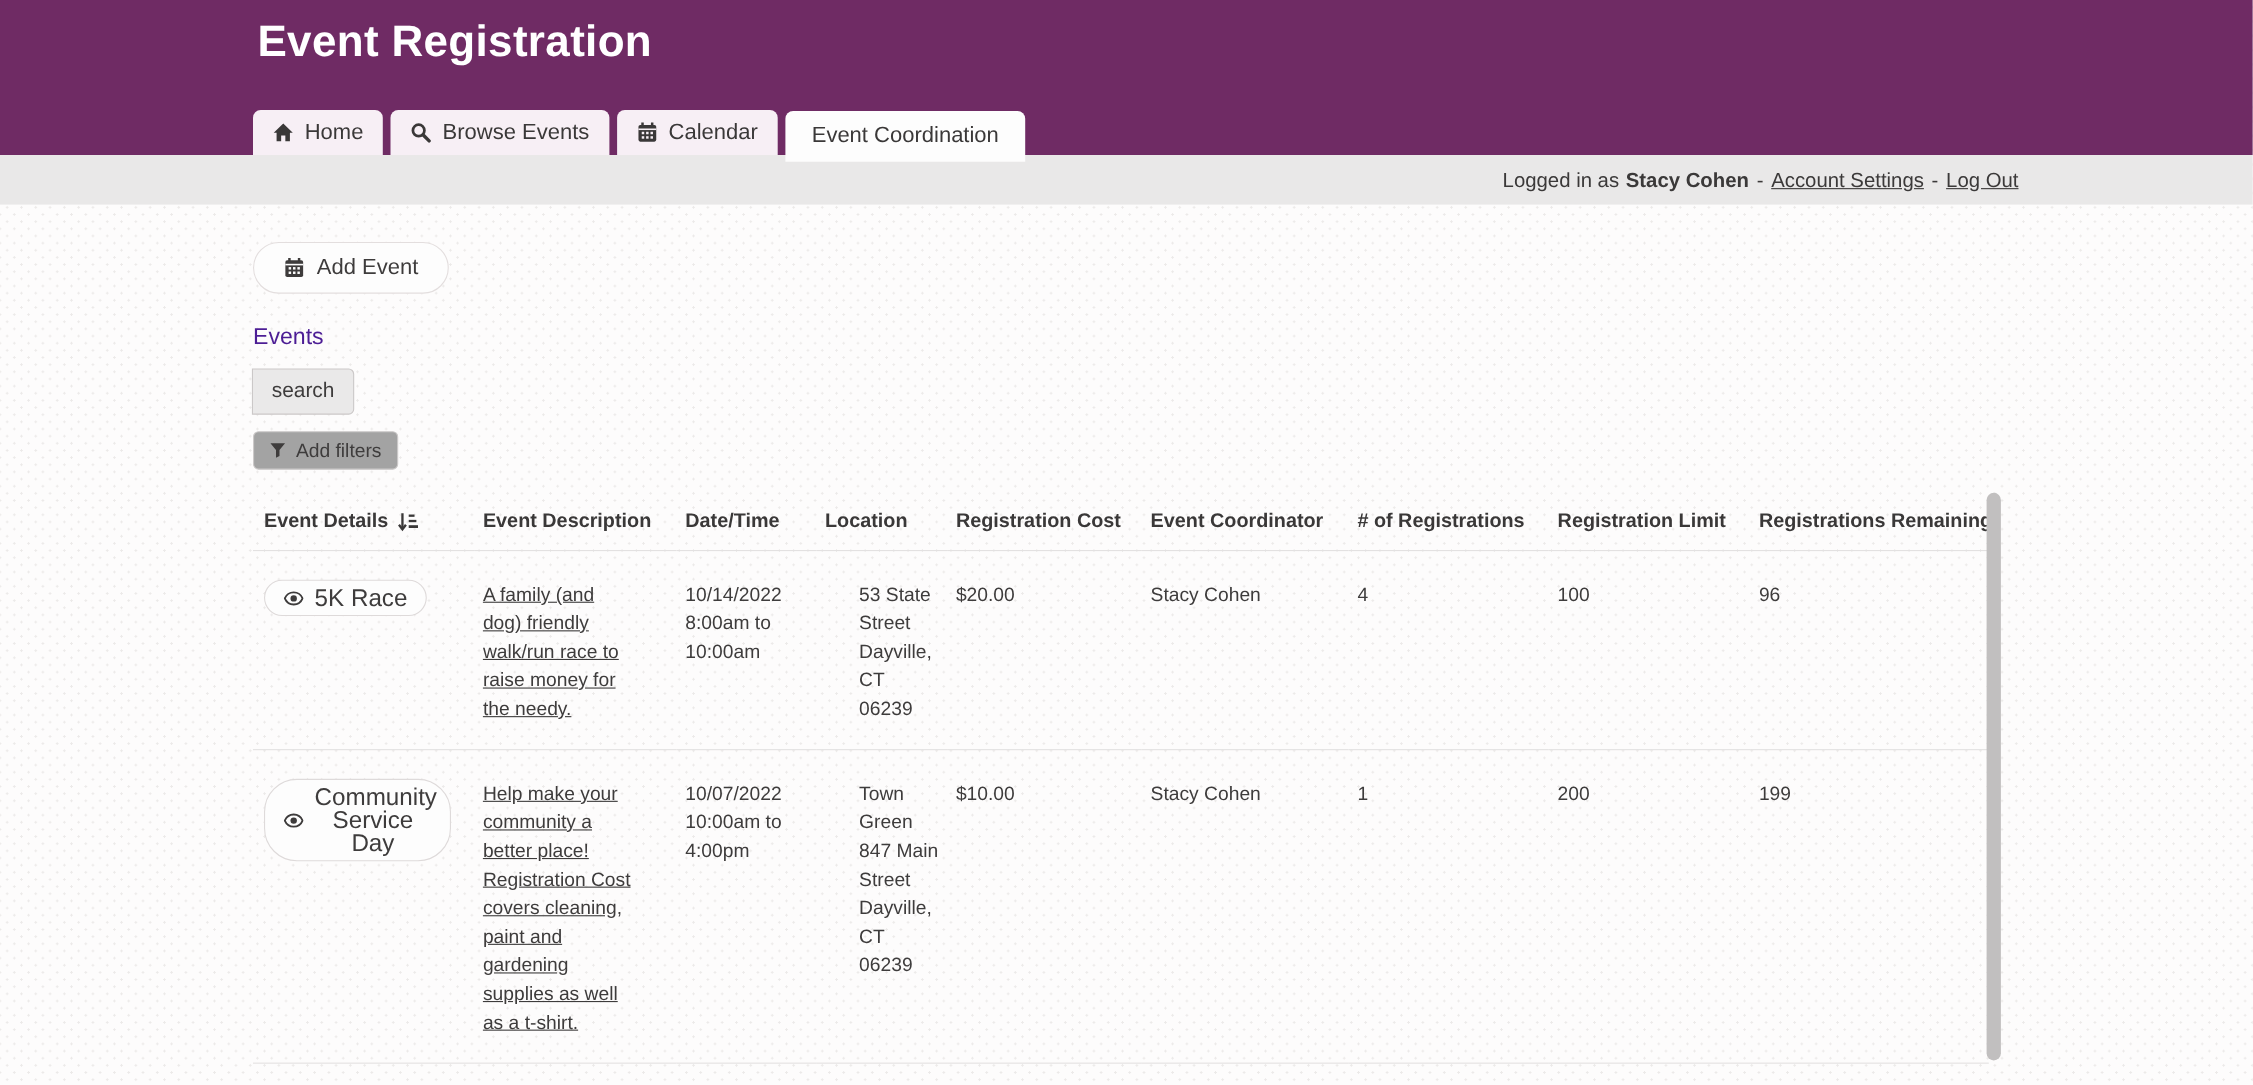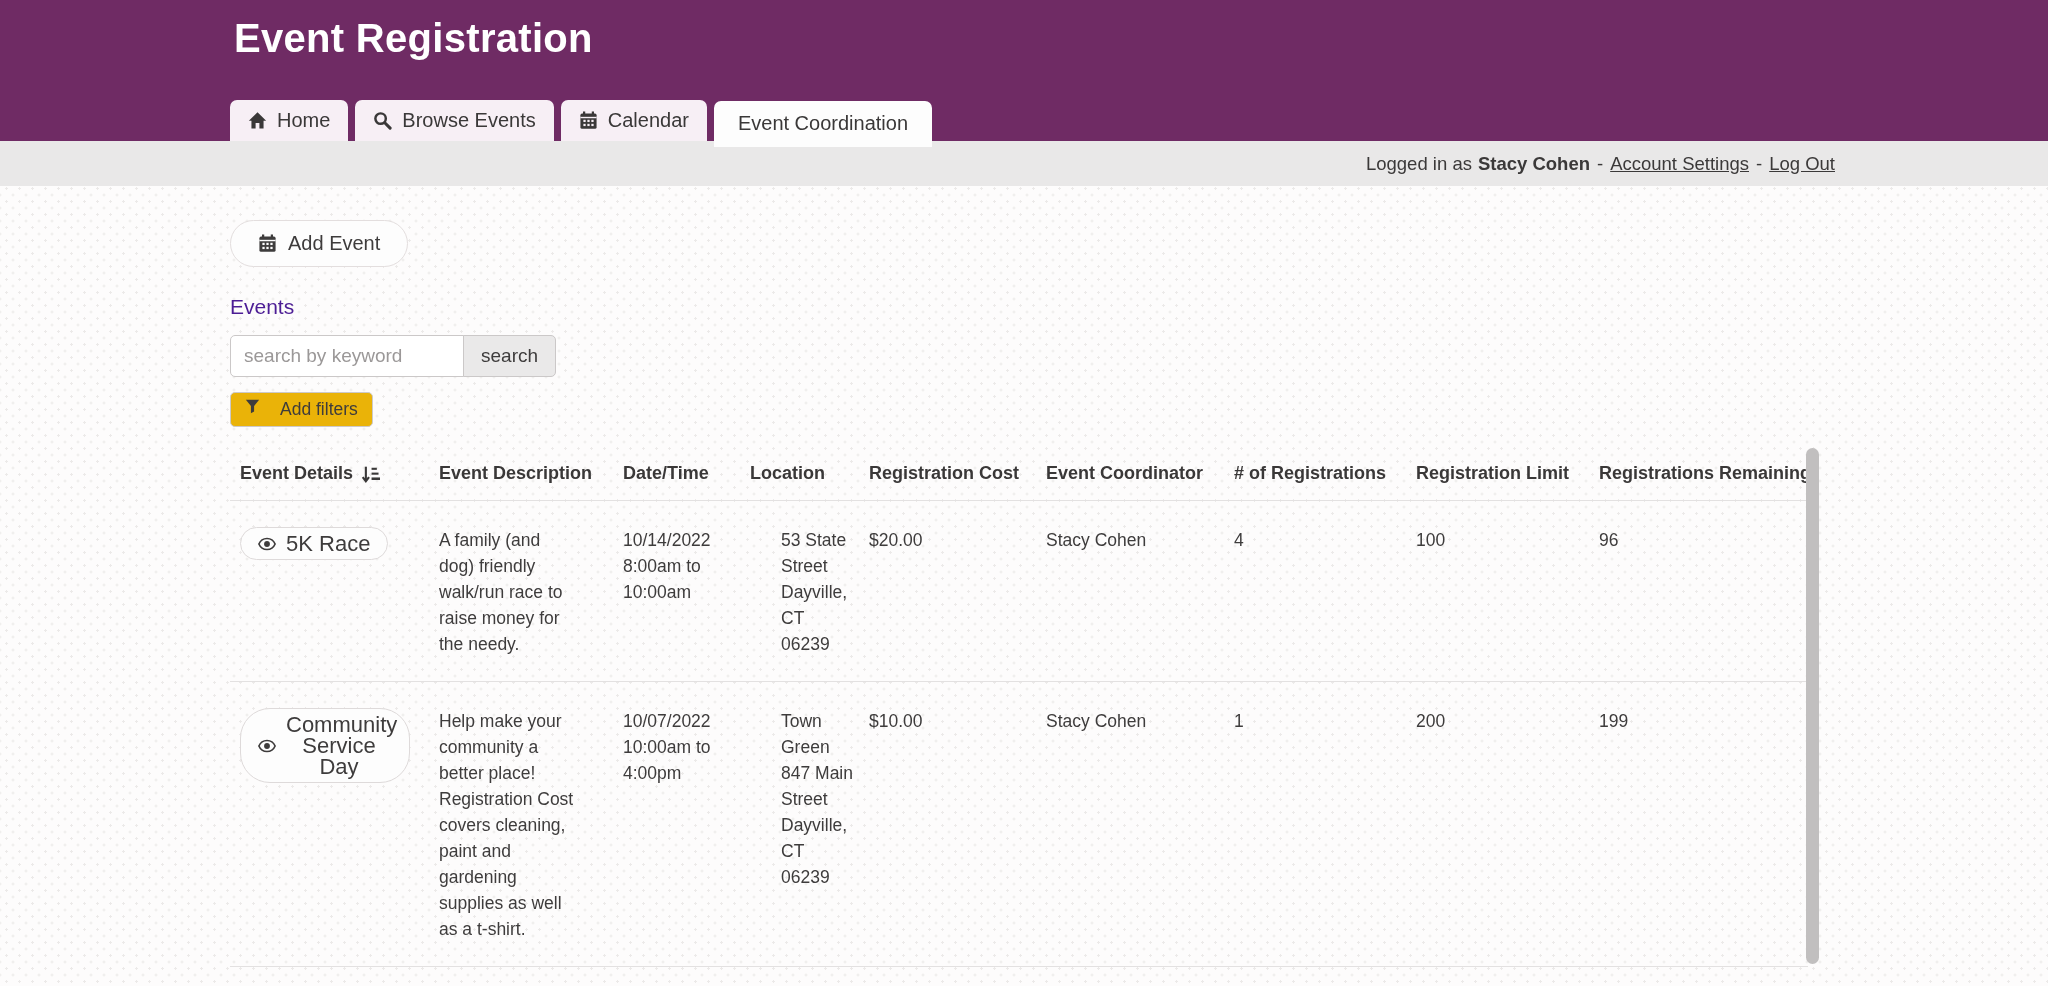--- a/index.html
+++ b/index.html
@@ -74,22 +74,22 @@
   }
   .search-input::placeholder { color:#9b9898; }
   .search-button {
     height:42px; margin-left:-1px;
     background:#eae9e9; border:1px solid #cbc8c8; border-radius:0 5px 5px 0;
     font-size:19px; color:#3e3c3c; padding:0 17px; cursor:pointer; font-family:inherit;text-align:right;
   }
 
   .add-filters-button {
     margin-top:15px;
-    display:inline-flex; align-items:flex-start; gap:20px;
-    background:#eab308; border:1px solid #ccc9c9; border-radius:5px;
+    display:inline-flex; align-items:center; gap:9px;
+    background:#a3a3a3; border:1px solid #ccc9c9; border-radius:5px;
     padding:6px 14px; font-size:17.5px; color:#3e3c3c; cursor:pointer;
   }
   .add-filters-button svg { width:15px; height:15px; }
 
   
   .table-wrap { margin-top:24px; width:1578px; }
   table.events-table { width:1578px; table-layout:fixed; border-collapse:collapse; font-size:17.5px; }
   .events-table th {
     text-align:left; font-size:18px; font-weight:700; color:#3a3838;
     padding:12px 8px 16px 8px; white-space:nowrap;
@@ -97,21 +97,21 @@
   }
   .events-table th:first-child, .events-table td:first-child { padding-left:10px; }
   .events-table td {
     vertical-align:top; padding:26px 8px 24px 8px;
     line-height:26px; color:#3e3c3c;
     border-bottom:1px solid #e3e1e1;
   }
   .th-inner { display:inline-flex; align-items:flex-end; gap:8px; }
   .sort-icon svg { width:19px; height:19px; }
 
-  .cell-desc { max-width:138px; }
+  .cell-desc { max-width:138px;text-decoration:underline; }
   .cell-dt   { max-width:96px; }
   .cell-loc  { max-width:84px;margin-left:31px; }
 
   .event-pill {
     display:inline-flex; align-items:center; gap:10px;
     background:#fdfdfd; border:1px solid #dedada; border-radius:30px;
     padding:5px 17px; font-size:22px; line-height:21px; color:#3e3c3c; cursor:pointer;
   }
   .event-pill svg { width:18px; height:18px; flex:0 0 auto; }
   .pill-text { max-width:106px; text-align:center; }
@@ -199,21 +199,20 @@
             <rect x="10.4" y="10.8" width="1.9" height="1.9"></rect>
         </g>
       </svg>
     </span>
     <span>Add Event</span>
   </button>
 
   <h1 class="page-heading">Events</h1>
 
   <div class="search-row">
-    <input class="search-input" type="text" placeholder="search by keyword" style="">
     <button class="search-button">search</button>
   </div>
 
   <button class="add-filters-button">
     <span>
       <svg viewBox="0 0 16 16" fill="#3e3c3c">
           <path d="M0.9 0.9 H15.1 L9.7 7.5 V13.3 L6.3 15.1 V7.5 Z"></path>
         </svg>
     </span>
     <span>Add filters</span>

